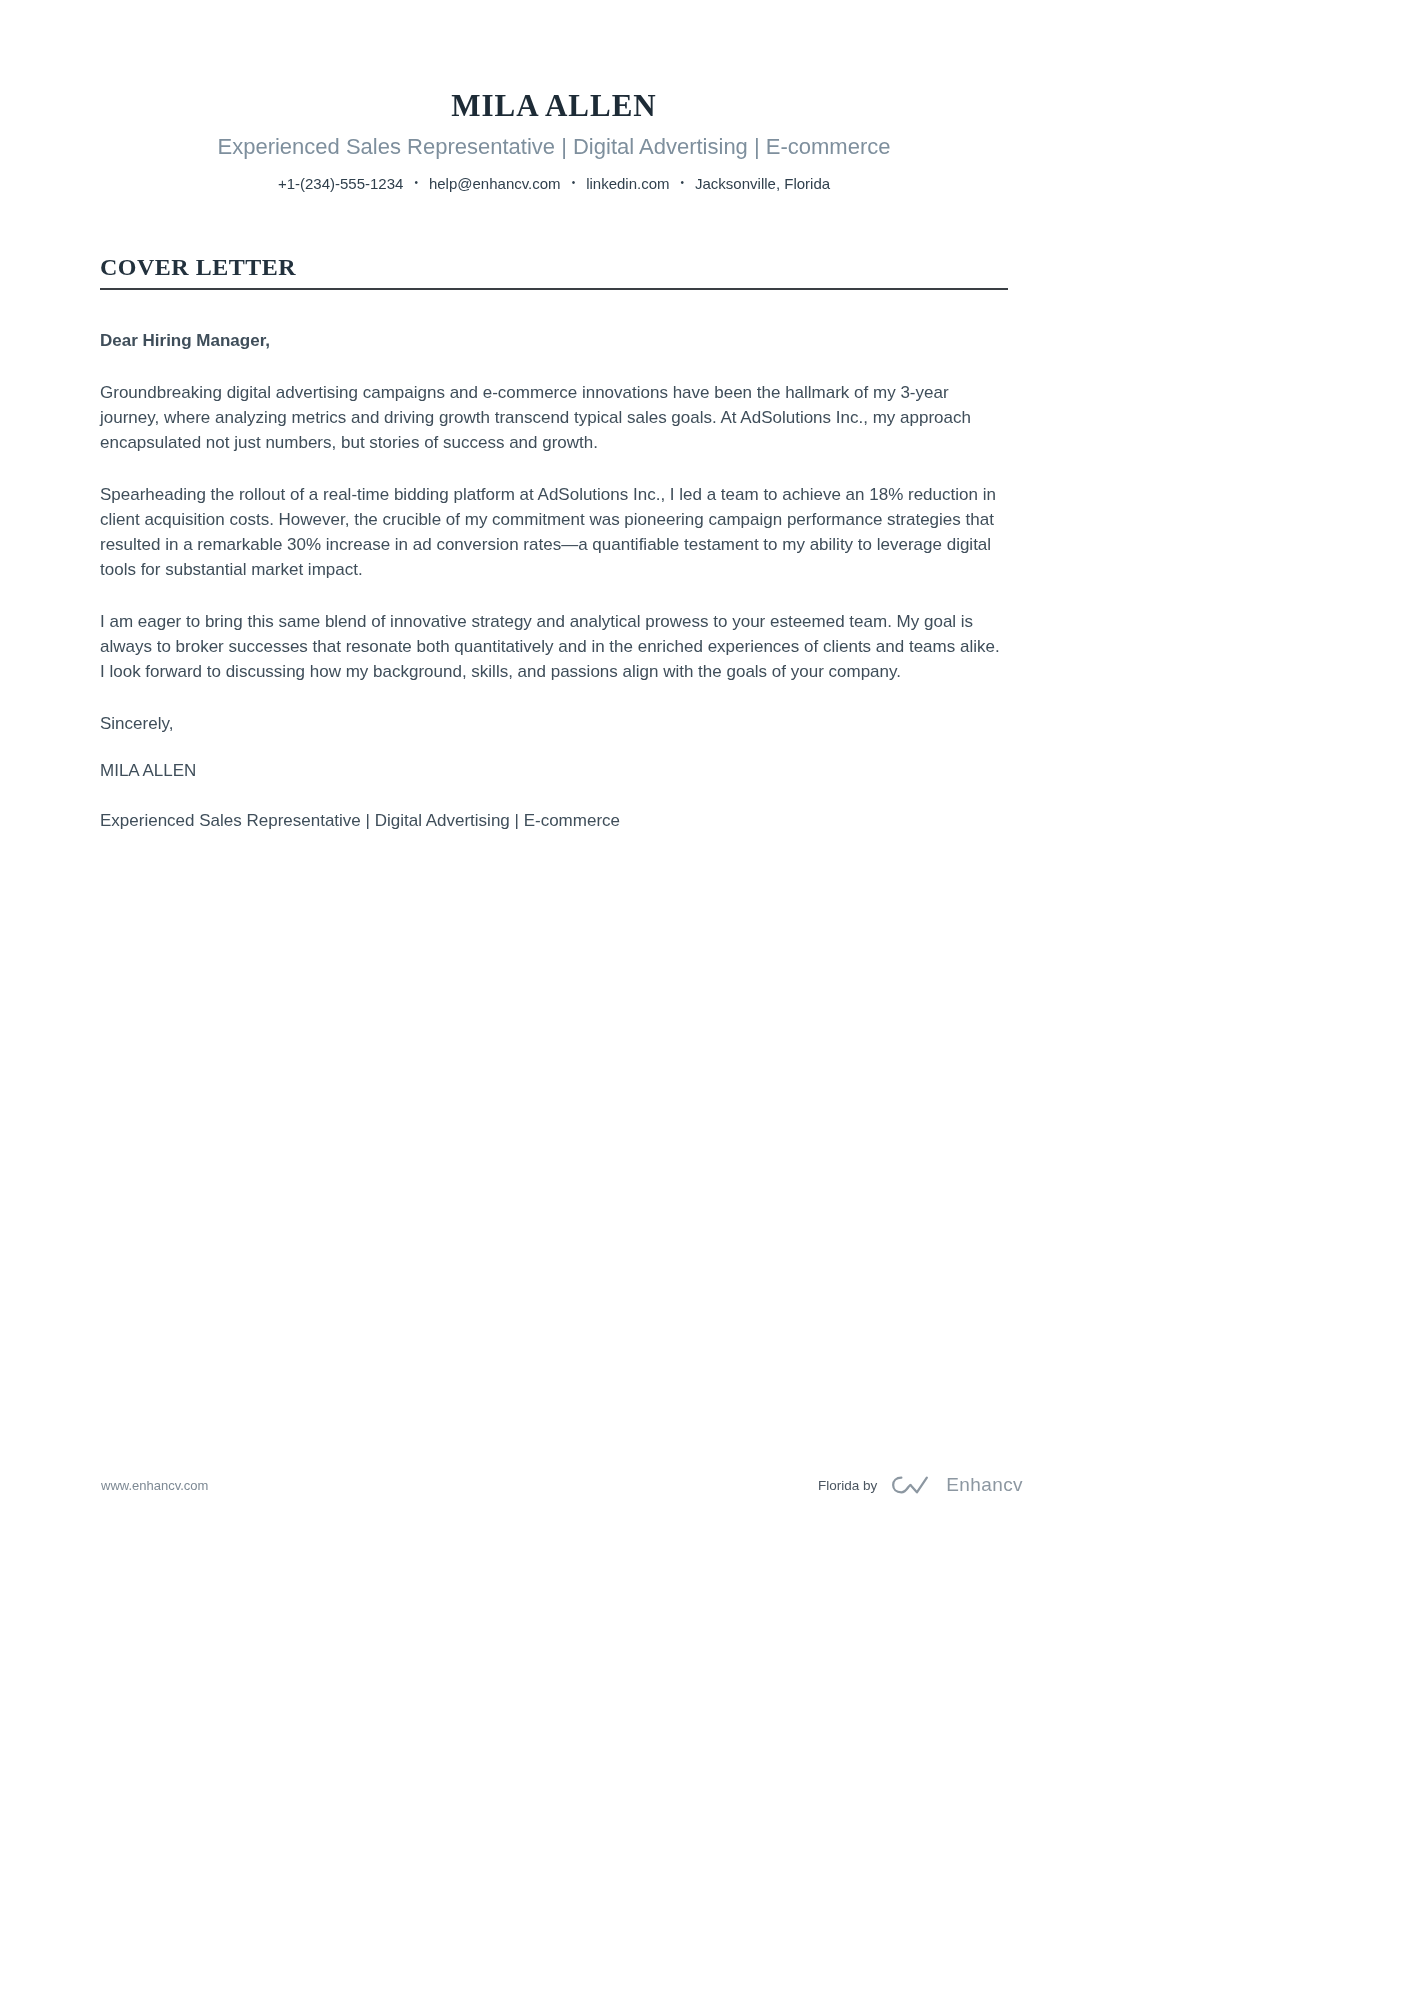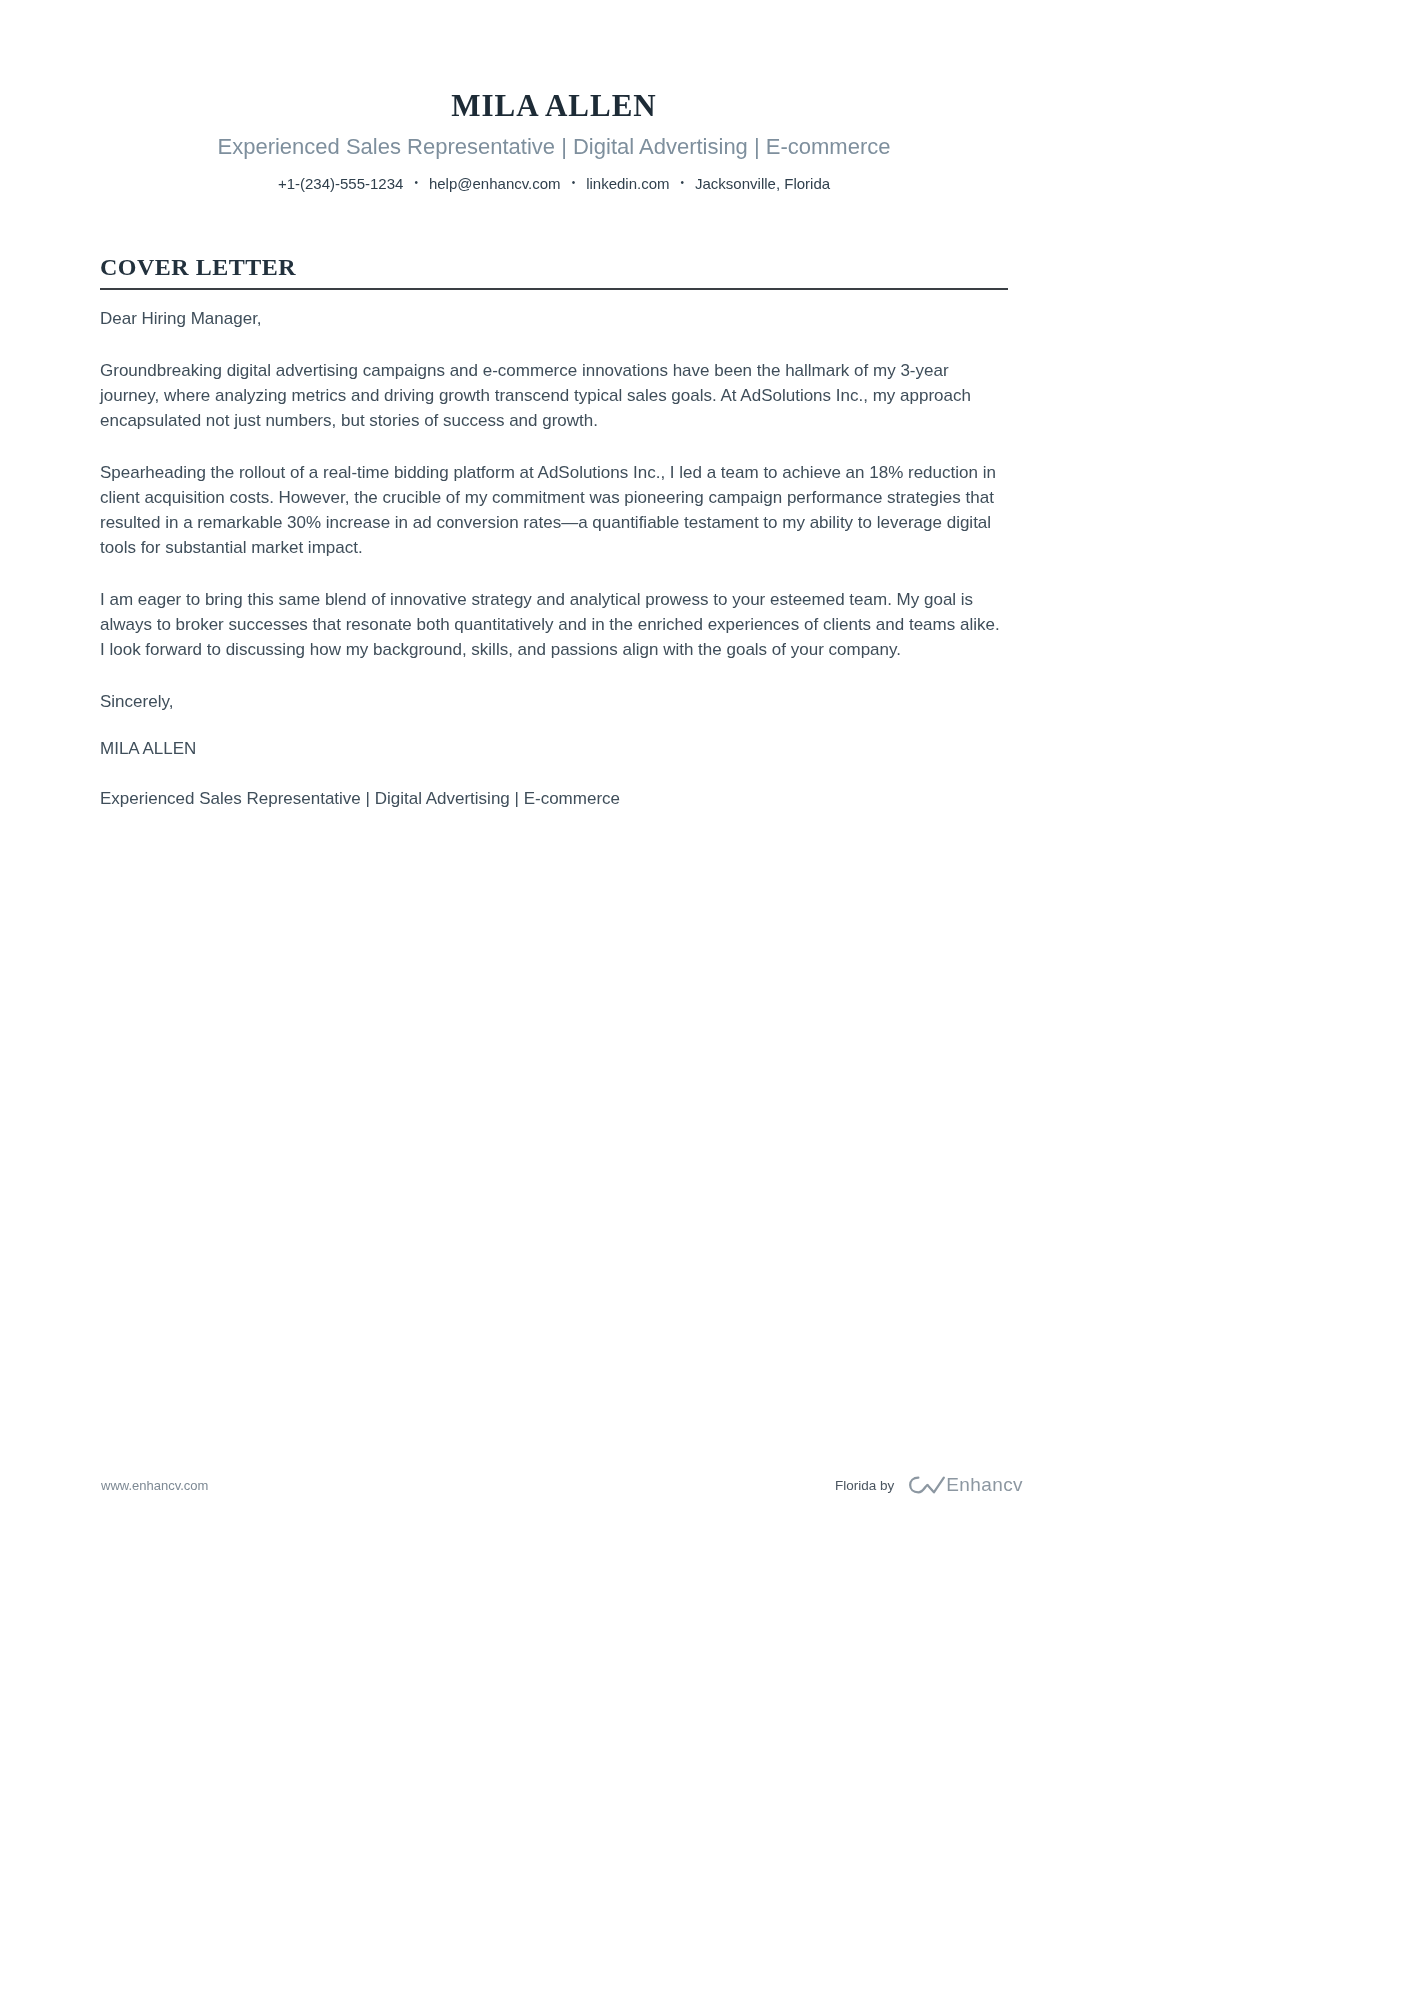--- a/index.html
+++ b/index.html
@@ -68,21 +68,21 @@
     height: 0;
     width: 100%;
   }
   
   .letter p {
     font-size: 17px;
     line-height: 25px;
     color: #3f4e5a;
     text-align: left;
   }
-  .salutation { margin-top: 16px; }
+  .salutation { margin-top: 38px; font-weight: bold; }
   .para { margin-top: 27px; }
   .closing { margin-top: 27px; }
   .signature-name { margin-top: 22px; }
   .signature-title { margin-top: 25px; }
   
   .doc-footer {
     position: absolute;
     left: 101px;
     top: 1473px;
     width: 922px;
@@ -99,21 +99,21 @@
     align-items: center;
     gap: 14px;
   }
   .powered-label {
     font-size: 13.5px;
     color: #4a5560;
   }
   .brand-wrap {
     display: flex;
     align-items: center;
-    gap: 0;
+    gap: 17px;
   }
   .brand-name {
     font-size: 19px;
     letter-spacing: 0.4px;
     color: #8c97a1;
   }
   .logo-svg { display: block; }
 </style>
 </head>
 <body>

